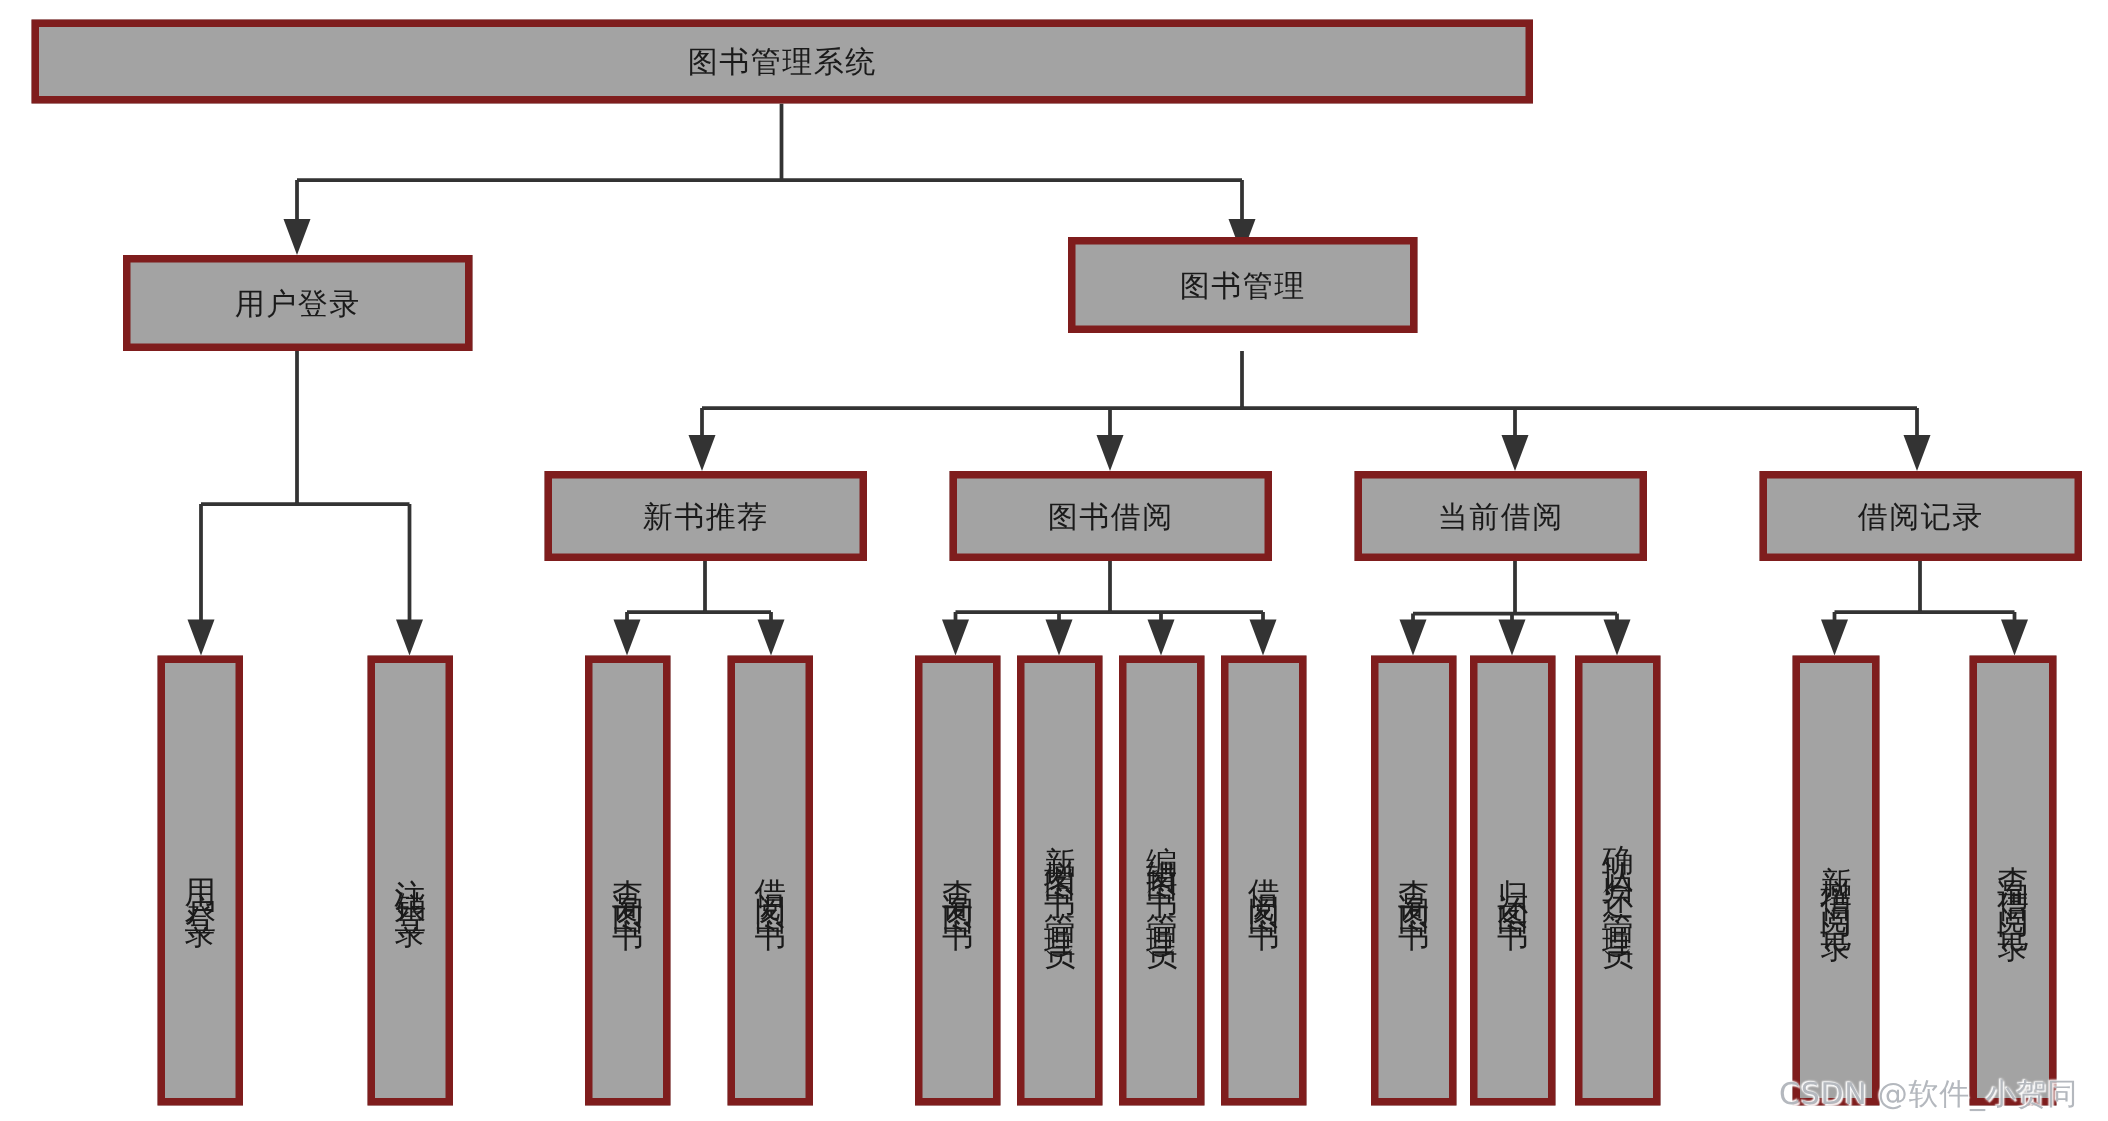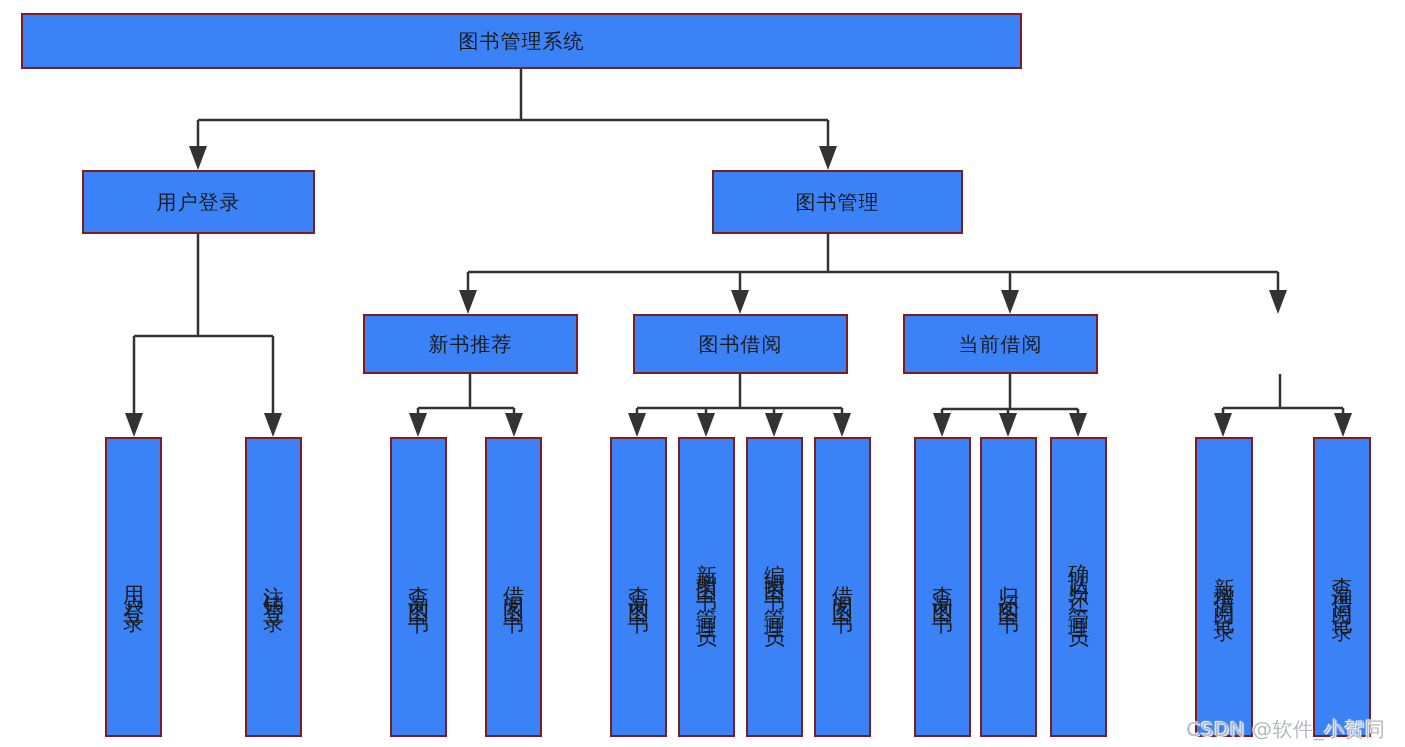--- a/index.html
+++ b/index.html
@@ -2,22 +2,22 @@
 <html><head>
 <meta charset="utf-8">
 <style>
   html,body{margin:0;padding:0;background:#ffffff;}
   .canvas{
     position:relative;width:1405px;height:747px;background:#ffffff;overflow:hidden;
     font-family:"DejaVu Sans","Liberation Sans",sans-serif;color:#1a1a1a;
   }
   .connectors{position:absolute;left:0;top:0;width:1405px;height:747px;}
   .node{
-    position:absolute;box-sizing:border-box;background:#3b82f6;
-    border:2px solid #7f1d1d;display:grid;place-items:center;
+    position:absolute;box-sizing:border-box;background:#a3a3a3;
+    border:5px solid #7f1d1d;display:grid;place-items:center;
     font-size:20px;letter-spacing:1px;white-space:nowrap;
   }
   .node.v{
     writing-mode:vertical-rl;font-size:21px;letter-spacing:9px;white-space:normal;
   }
   .watermark{
     position:absolute;z-index:5;font-size:20px;letter-spacing:0.5px;
     color:#b4b8be;
     text-shadow:0 0 2px #ffffff,1px 1px 1px #ffffff,-1px -1px 1px #ffffff;
   }
@@ -60,32 +60,35 @@
     </g>
   </svg>
 
   <div class="node" style="left:21px;top:13px;width:1001px;height:56px">
     <span>图书管理系统</span>
   </div>
 
   <div class="node" style="left:82px;top:170px;width:233px;height:64px">
     <span>用户登录</span>
   </div>
-  <div class="node" style="left:712px;top:170px;width:251px;height:64px">
+  <div class="node" style="left:712px;top:158px;width:233px;height:64px">
     <span>图书管理</span>
   </div>
 
   <div class="node" style="left:633px;top:314px;width:215px;height:60px">
     <span>图书借阅</span>
   </div>
   <div class="node" style="left:363px;top:314px;width:215px;height:60px">
     <span>新书推荐</span>
   </div>
   <div class="node" style="left:903px;top:314px;width:195px;height:60px">
     <span>当前借阅</span>
+  </div>
+  <div class="node" style="left:1173px;top:314px;width:215px;height:60px">
+    <span>借阅记录</span>
   </div>
 
   <div class="node v" style="left:105px;top:437px;width:57px;height:300px">
     <span>用户登录</span>
   </div>
   <div class="node v" style="left:245px;top:437px;width:57px;height:300px">
     <span>注销登录</span>
   </div>
 
   <div class="node v" style="left:390px;top:437px;width:57px;height:300px">

